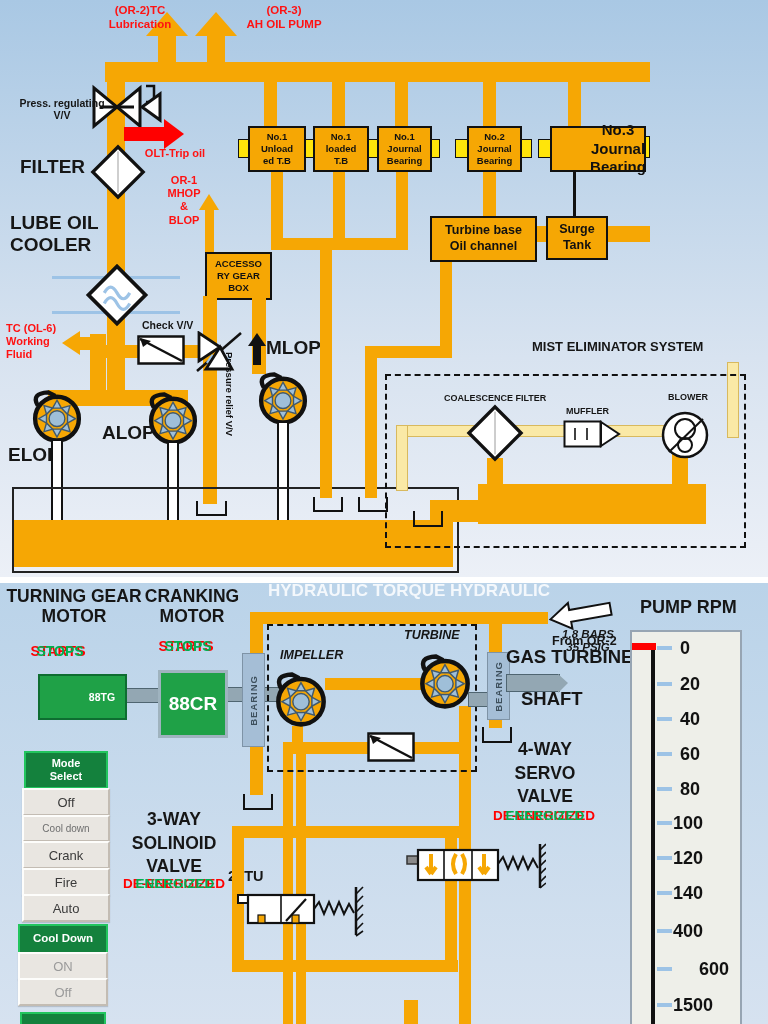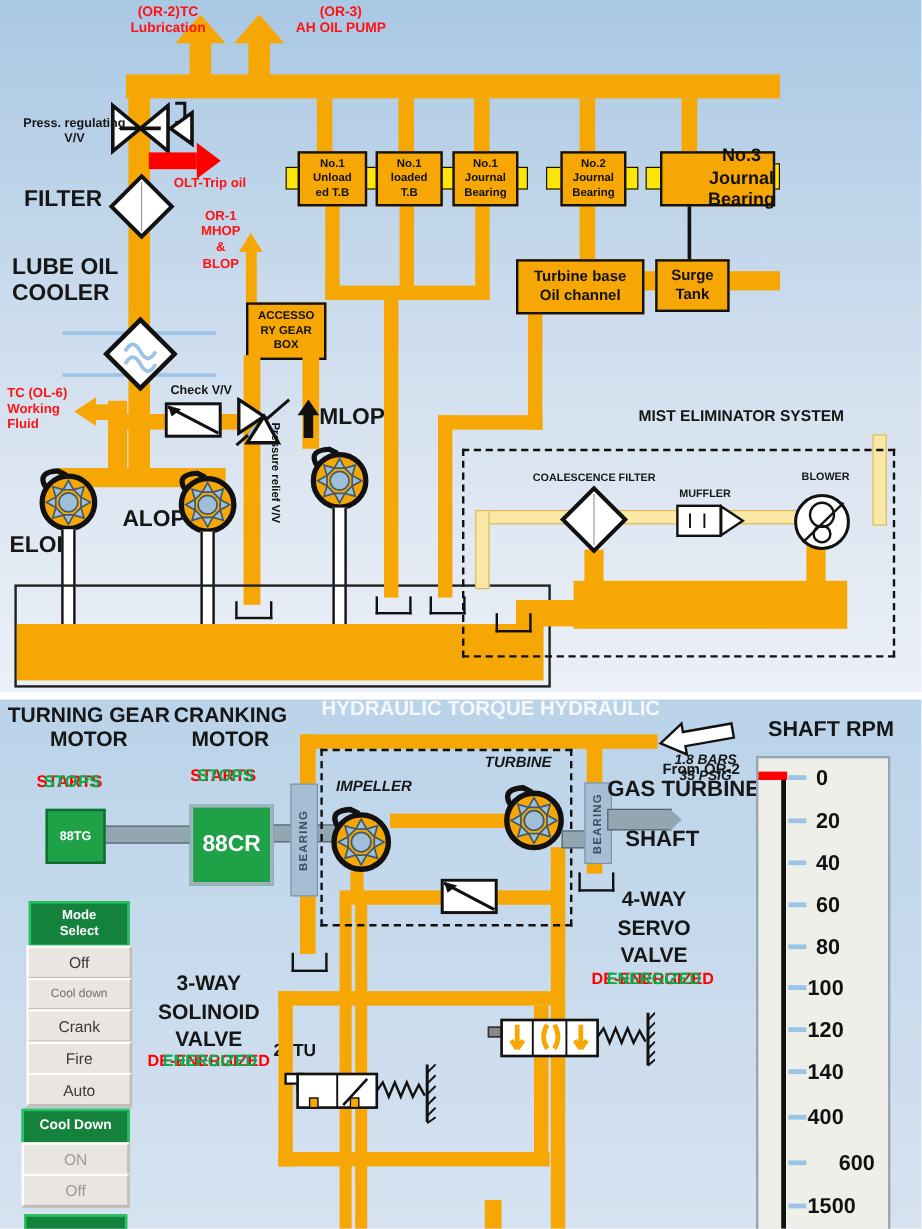--- a/index.html
+++ b/index.html
@@ -265,21 +265,21 @@
   </div>
 
   <div class="pipe" style="left:252px;top:612px;width:296px;height:12px;"></div>
   <div class="pipe" style="left:250px;top:612px;width:13px;height:183px;"></div>
   <div class="cup" style="left:243px;top:794px;width:26px;height:14px;"></div>
   <div class="pipe" style="left:489px;top:622px;width:13px;height:106px;"></div>
   <div class="cup" style="left:482px;top:727px;width:26px;height:14px;"></div>
 
   <div class="gshaft" style="left:82px;top:688px;width:80px;height:13px;"></div>
   <div class="gshaft" style="left:220px;top:687px;width:58px;height:13px;"></div>
-  <div class="abs" style="left:38px;top:674px;width:46px;height:42px;background:#1FA147;border:2px solid #0e6d31;color:#fff;font-size:10.5px;font-weight:bold;display:flex;align-items:center;justify-content:center;">88TG</div>
+  <div class="abs" style="left:38px;top:674px;width:46px;height:42px;background:#1FA147;border:2px solid #0e6d31;color:#fff;font-size:10.5px;font-weight:bold;display:flex;align-items:center;justify-content:center;padding-left:39px;">88TG</div>
   <div class="abs" style="left:158px;top:670px;width:64px;height:62px;background:#1FA147;border:3px solid #9fb3bf;color:#fff;font-size:19px;font-weight:bold;display:flex;align-items:center;justify-content:center;">88CR</div>
   <div class="brgbox" style="left:242px;top:653px;width:21px;height:92px;">
       <span>BEARING</span>
     </div>
 
   <div class="pipe" style="left:325px;top:678px;width:96px;height:12px;"></div>
   <div class="pipe" style="left:292px;top:726px;width:11px;height:22px;"></div>
   <div class="pipe" style="left:283px;top:742px;width:178px;height:12px;"></div>
   <div class="pipe" style="left:283px;top:752px;width:10px;height:272px;"></div>
   <div class="pipe" style="left:296px;top:752px;width:10px;height:272px;"></div>
@@ -385,21 +385,21 @@
     <g stroke="#111" stroke-width="1.6">
       <line x1="122" y1="9" x2="129" y2="2"></line>
         <line x1="122" y1="18" x2="129" y2="11"></line>
       <line x1="122" y1="27" x2="129" y2="20"></line>
         <line x1="122" y1="36" x2="129" y2="29"></line>
       <line x1="122" y1="45" x2="129" y2="38"></line>
         <line x1="122" y1="51" x2="129" y2="46"></line>
     </g>
   </svg>
 
-  <div class="lbl" style="left:640px;top:597px;font-size:18px;">SHAFT RPM</div>
+  <div class="lbl" style="left:640px;top:597px;font-size:18px;">PUMP RPM</div>
   <div class="abs" style="left:630px;top:630px;width:108px;height:394px;background:#EEEFE9;border:2px solid #97A5B3;"></div>
   <div class="abs" style="left:651px;top:644px;width:4px;height:380px;background:#111;"></div>
   <div class="abs" style="left:632px;top:643px;width:24px;height:7px;background:#FF0000;"></div>
 
   <div class="tick" style="left:657px;top:646px;"></div>
   <div class="tlabel" style="left:680px;top:638px;">0</div>
   <div class="tick" style="left:657px;top:682px;"></div>
   <div class="tlabel" style="left:680px;top:674px;">20</div>
   <div class="tick" style="left:657px;top:717px;"></div>
   <div class="tlabel" style="left:680px;top:709px;">40</div>

